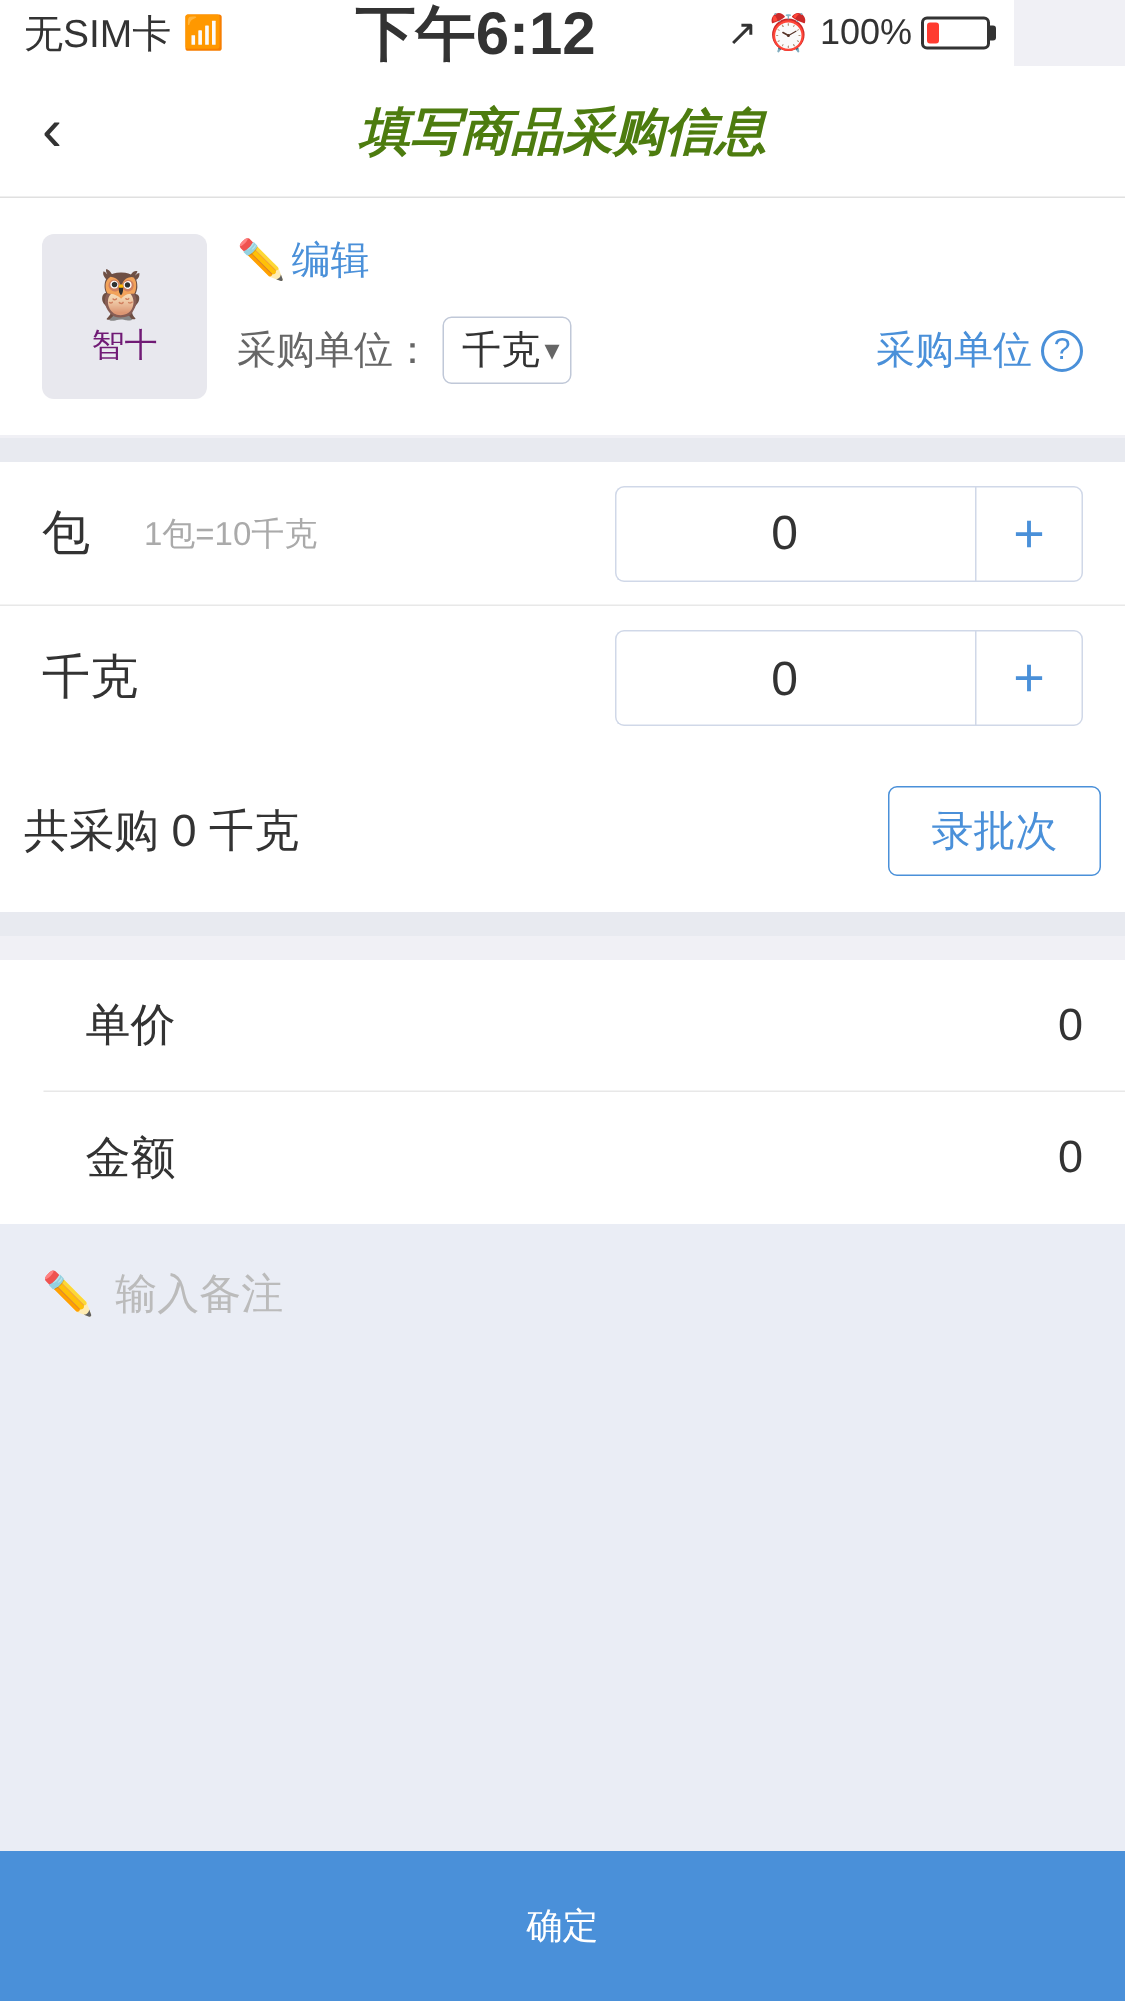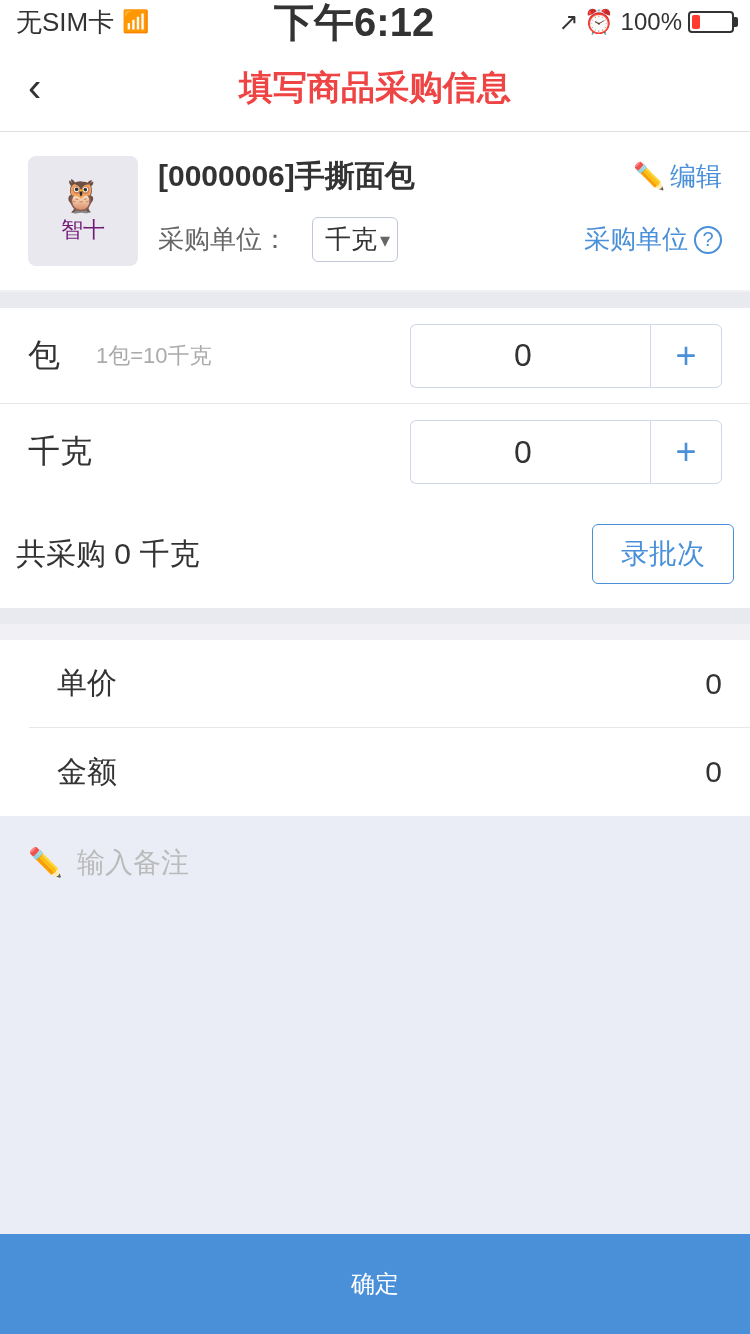--- a/index.html
+++ b/index.html
@@ -8,21 +8,21 @@
       width: 750px;
       min-height: 1334px;
       font-family: -apple-system, "PingFang SC", "Helvetica Neue", sans-serif;
       background: #f0f0f5;
       font-size: 28px;
       color: #333;
     }
 
     
     .status-bar {
-      width: 750px;
+      width: 676px;
       height: 44px;
       background: #fff;
       display: flex;
       align-items: center;
       justify-content: space-between;
       padding: 0 16px;
       font-size: 26px;
       font-weight: 500;
     }
     .status-left { display: flex; align-items: center; gap: 8px; }
@@ -69,21 +69,22 @@
     .nav-back {
       position: absolute;
       left: 28px;
       font-size: 40px;
       color: #333;
       cursor: pointer;
     }
     .nav-title {
       font-size: 34px;
       font-weight: 600;
-      color: #ef4444;
+      color: #4d7c0f;
+      font-style: italic;
     }
 
     
     .product-card {
       background: #fff;
       padding: 24px 28px;
       display: flex;
       align-items: flex-start;
       gap: 20px;
       margin-bottom: 2px;
@@ -356,30 +357,27 @@
 
   <div class="product-card">
     <div class="product-thumb">
       <div>
         <div style="font-size:32px;">🦉</div>
         <div style="font-size:22px;color:#701a75;">智十</div>
       </div>
     </div>
     <div class="product-info">
       <div class="product-name-row">
-        <span class="product-name">
-          <span>[0000006]</span><span>手撕面包</span>
-        </span>
         <span class="edit-btn">
           <span>✏️</span>
           <span>编辑</span>
         </span>
       </div>
       <div class="unit-row">
-        <div style="display:flex;align-items:center;gap:24px;">
+        <div style="display:flex;align-items:center;gap:7px;">
           <span class="unit-label">采购单位：</span>
           <div class="unit-select-wrap">
             <div class="unit-select">千克</div>
           </div>
         </div>
         <span class="price-ref">
           <span>采购单位</span>
           <span style="width:28px;height:28px;border-radius:50%;border:2px solid #4a90d9;display:inline-flex;align-items:center;justify-content:center;font-size:20px;color:#4a90d9;">?</span>
         </span>
       </div>

